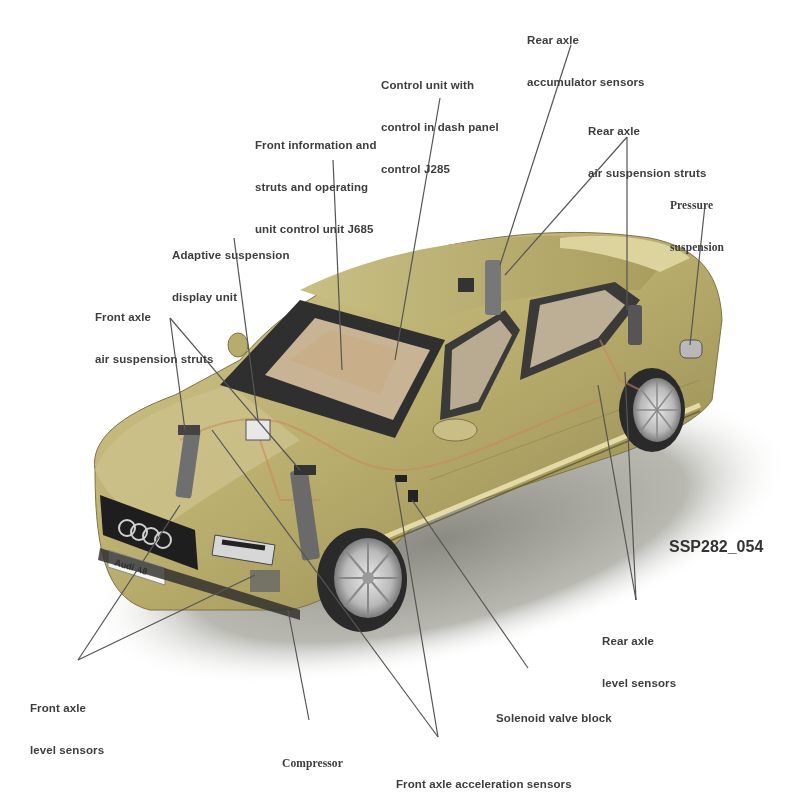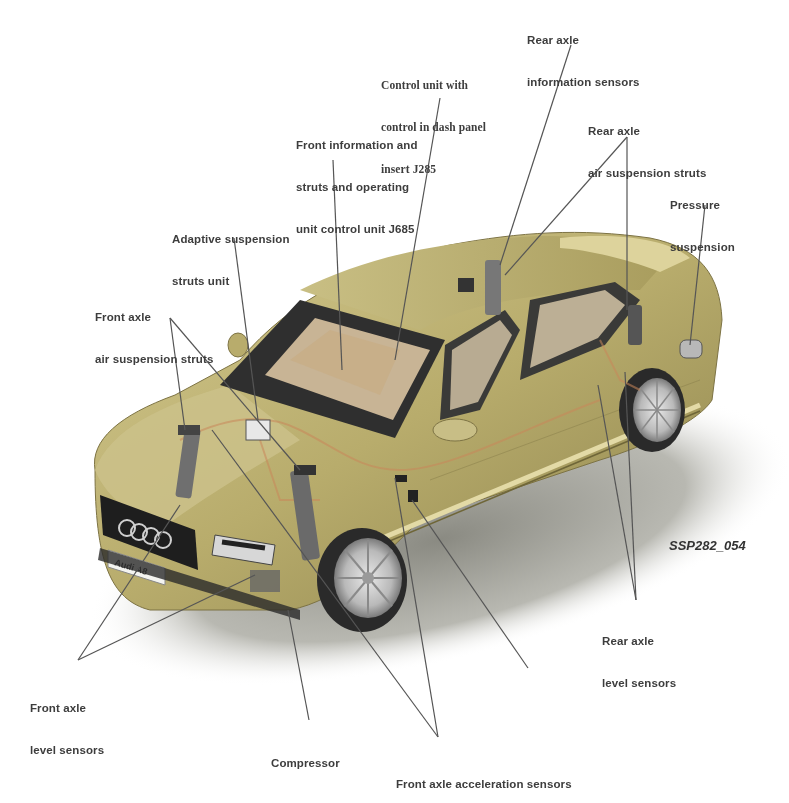--- a/index.html
+++ b/index.html
@@ -2,21 +2,21 @@
 <html><head>
 <meta charset="utf-8">
 <style>
   html, body { margin:0; padding:0; background:#ffffff; }
   body { width:789px; height:803px; position:relative; overflow:hidden;
          font-family:"Liberation Sans", sans-serif; }
   .stage { position:absolute; left:0; top:0; width:789px; height:803px; }
   .lbl { position:absolute; font-size:11.5px; line-height:14px; color:#3d3d3d;
          font-weight:bold; letter-spacing:0.1px; white-space:pre; }
   .lbl span { display:block; }
-  .figid { position:absolute; font-size:13px; font-style:italic; font-weight:bold; color:#333; }
+  .figid { position:absolute; font-size:16px; font-weight:bold; color:#333; }
   svg { position:absolute; left:0; top:0; }
 </style>
 </head>
 <body>
 
 <div class="stage">
 
   <svg width="789" height="803" viewBox="0 0 789 803">
     <defs>
       <radialGradient id="shadowG" cx="0.5" cy="0.5" r="0.5">
@@ -157,69 +157,72 @@
 
       <line x1="309" y1="720" x2="288" y2="610"></line>
 
       <line x1="438" y1="737" x2="212" y2="430"></line>
       <line x1="438" y1="737" x2="395" y2="478"></line>
     </g>
   </svg>
 
   <div class="lbl" style="left:527px; top:5px;">
     <span>Rear axle</span>
-    <span>information sensors</span>
-  </div>
-
-  <div class="lbl" style="left:381px; top:50px;font-family:Liberation Serif, serif;">
+    <span>accumulator sensors</span>
+  </div>
+
+  <div class="lbl" style="left:381px; top:50px;">
     <span>Control unit with</span>
     <span>control in dash panel</span>
-    <span>insert J285</span>
-  </div>
-
-  <div class="lbl" style="left:255px; top:110px;margin-left:41px;">
+    <span>control J285</span>
+  </div>
+
+  <div class="lbl" style="left:255px; top:110px;">
     <span>Front information and</span>
     <span>struts and operating</span>
     <span>unit control unit J685</span>
   </div>
 
   <div class="lbl" style="left:588px; top:96px;">
     <span>Rear axle</span>
     <span>air suspension struts</span>
   </div>
 
-  <div class="lbl" style="left:670px; top:170px;">
+  <div class="lbl" style="left:670px; top:170px;font-family:Liberation Serif, serif;">
     <span>Pressure</span>
     <span>suspension</span>
   </div>
 
-  <div class="lbl" style="left:172px; top:204px;">
+  <div class="lbl" style="left:172px; top:220px;">
     <span>Adaptive suspension</span>
-    <span>struts unit</span>
+    <span>display unit</span>
   </div>
 
   <div class="lbl" style="left:95px; top:282px;">
     <span>Front axle</span>
     <span>air suspension struts</span>
   </div>
 
   <div class="figid" style="left:669px; top:538px;">SSP282_054</div>
 
   <div class="lbl" style="left:602px; top:606px;">
     <span>Rear axle</span>
     <span>level sensors</span>
   </div>
 
   <div class="lbl" style="left:30px; top:673px;">
     <span>Front axle</span>
     <span>level sensors</span>
   </div>
 
-
-  <div class="lbl" style="left:271px; top:728px;">
+  <div class="lbl" style="left:496px; top:683px;">
+    <span>Solenoid valve block</span>
+  </div>
+
+  <div class="lbl" style="left:282px; top:728px;font-family:Liberation Serif, serif;">
     <span>Compressor</span>
   </div>
 
   <div class="lbl" style="left:396px; top:749px;">
     <span>Front axle acceleration sensors</span>
   </div>
 
 </div>
 
 </body></html>

